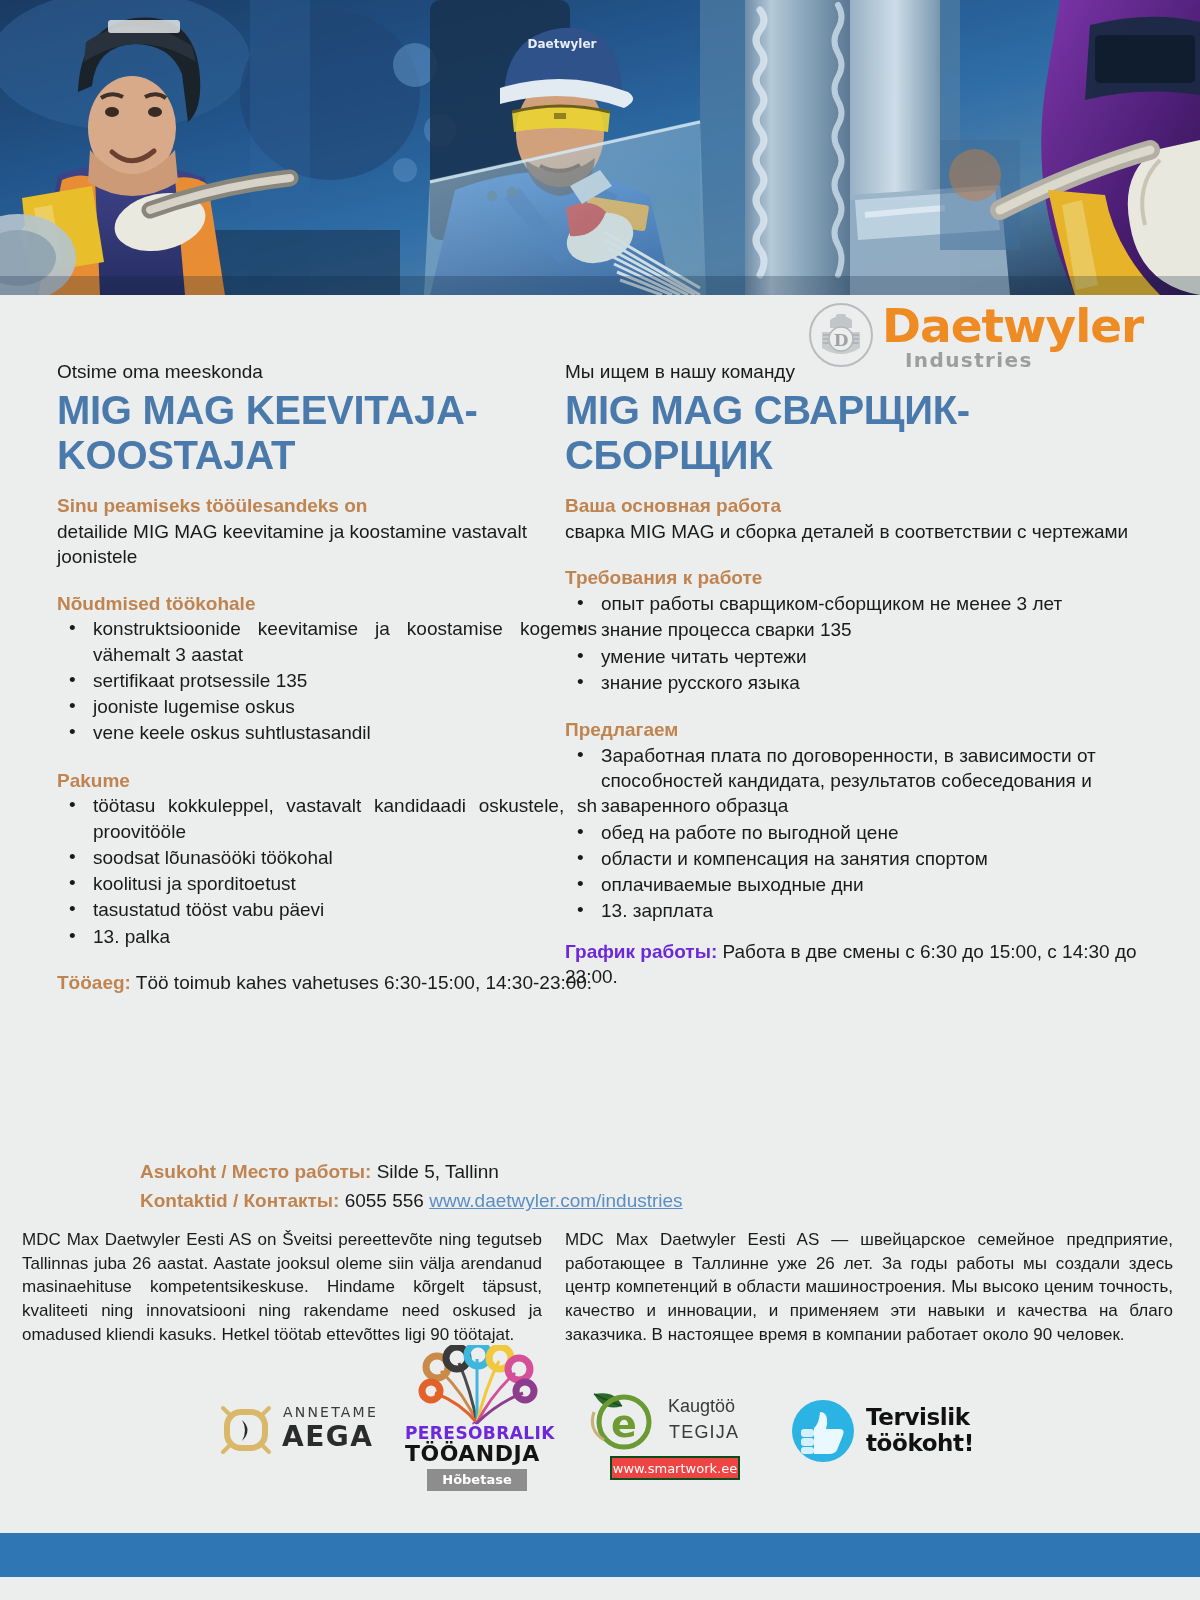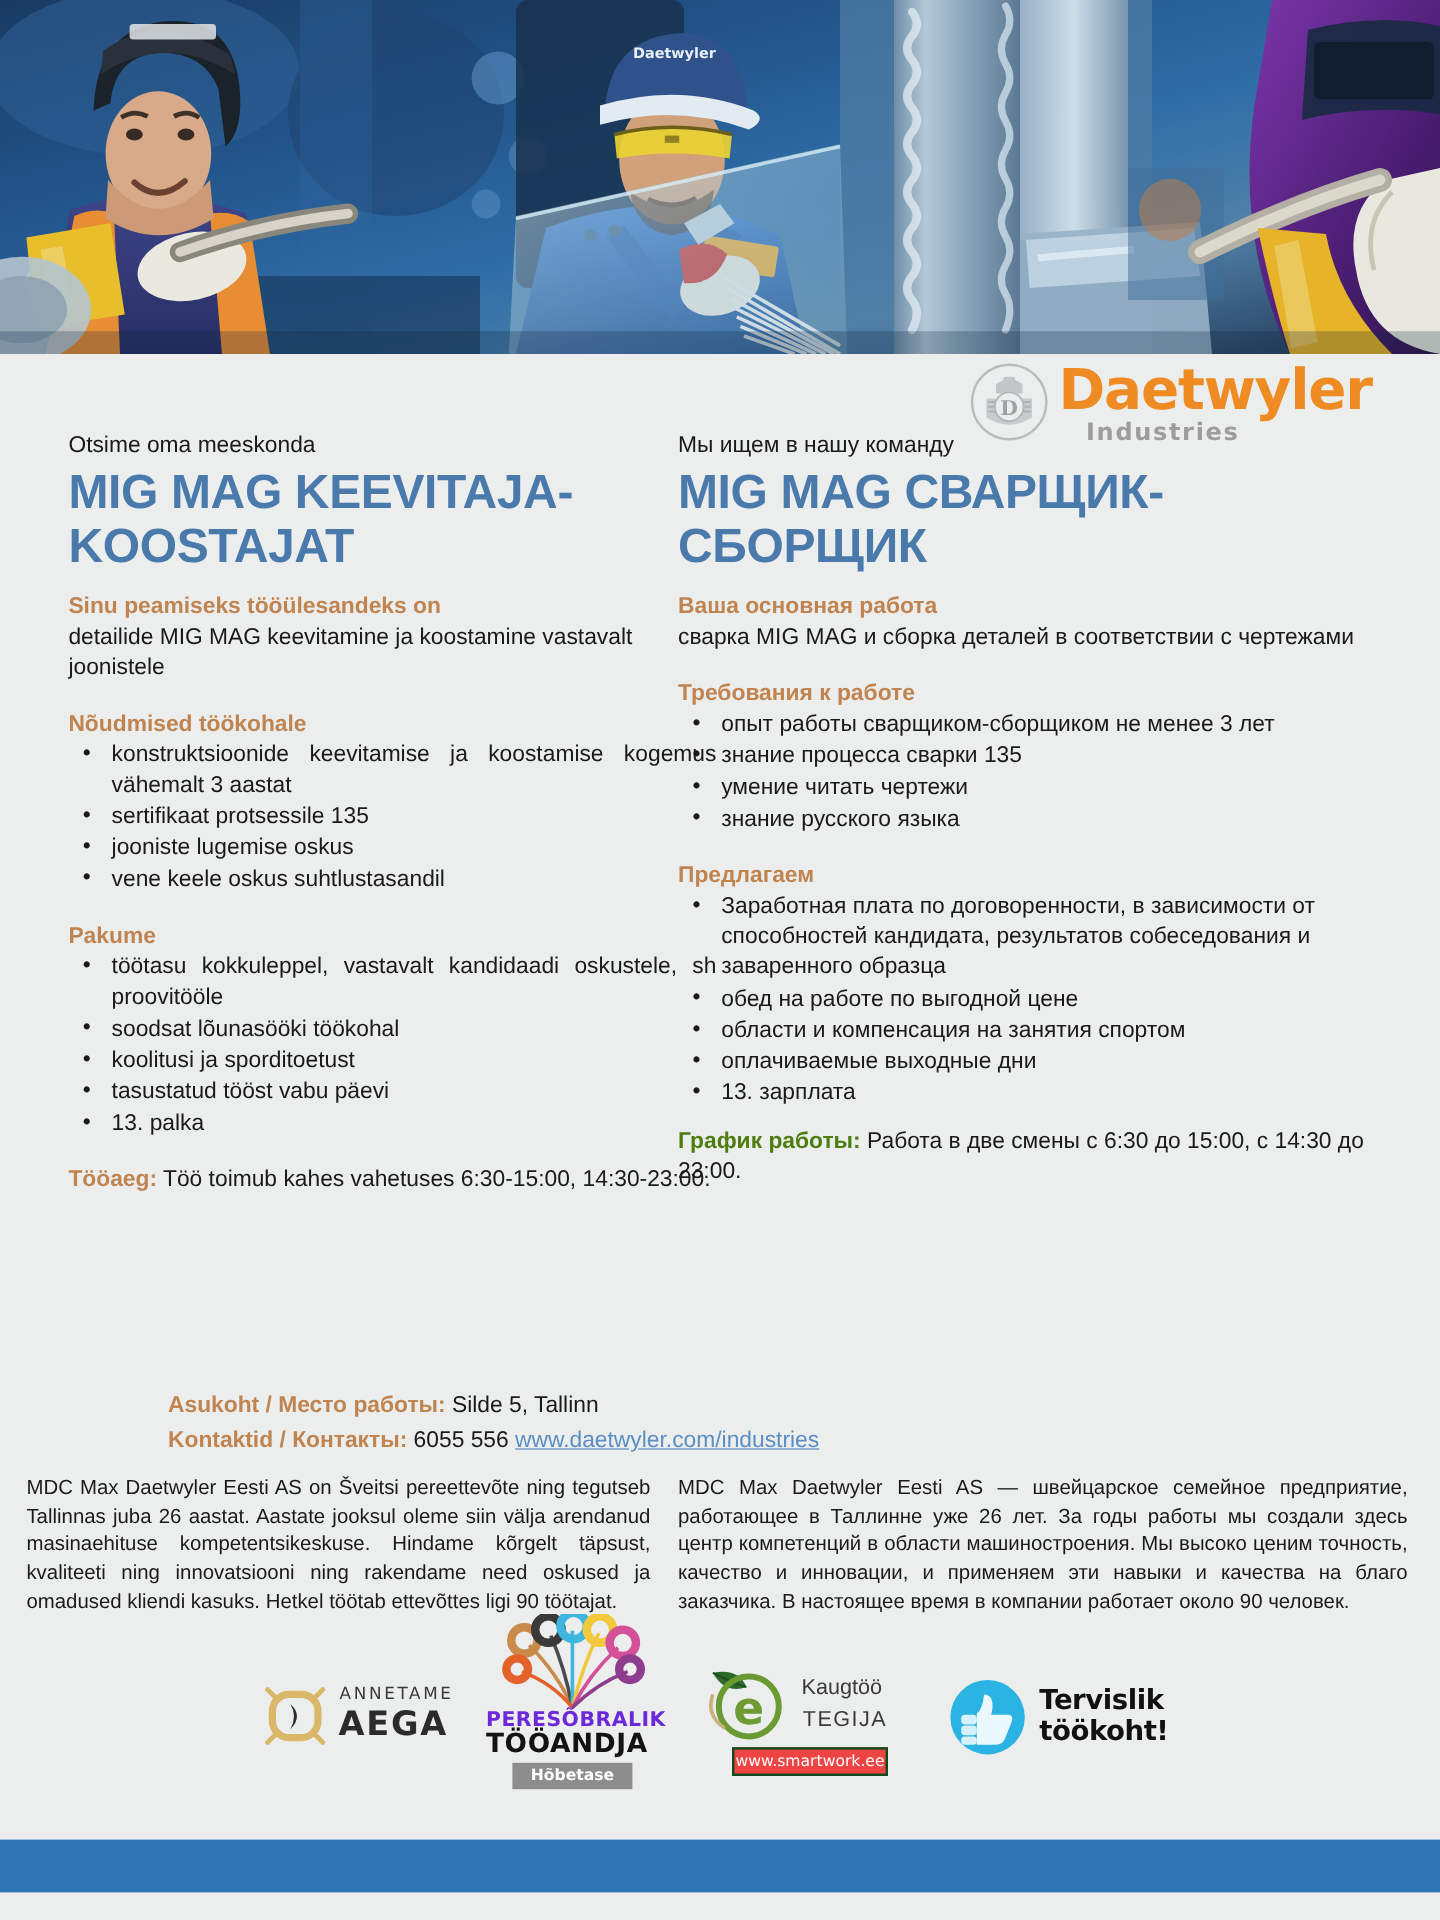--- a/index.html
+++ b/index.html
@@ -36,21 +36,21 @@
   ul.bullets li { font-size:19px; color:#1a1a1a; line-height:1.33; padding-left:36px; position:relative; margin-bottom:1px; }
   ul.bullets li:before { content:"•"; position:absolute; left:12px; top:-1px; font-size:19px; }
   ul.bullets li.just { text-align:justify; }
 
   .gap { height:20px; }
   .gap-s { height:14px; }
 
   .schedule { font-size:19px; color:#1a1a1a; line-height:1.33; text-align:justify; }
   .schedule b { color:#c08450; }
   .schedule-l { font-size:19px; color:#1a1a1a; line-height:1.33; }
-  .schedule-l b { color:#4d7c0f; }
+  .schedule-l b { color:#6d28d9; }
 
   
   .contact { position:absolute; top:1157px; left:140px; width:900px; }
   .contact div { font-size:19px; line-height:1.55; color:#1a1a1a; }
   .contact b { color:#c08450; font-weight:bold; }
   .contact a { color:#5b8fc4; text-decoration:underline; }
 
   
   .desc { position:absolute; top:1228px; font-size:17px; line-height:1.39; color:#1a1a1a; text-align:justify; }
   .desc-et { left:22px; width:520px; }

